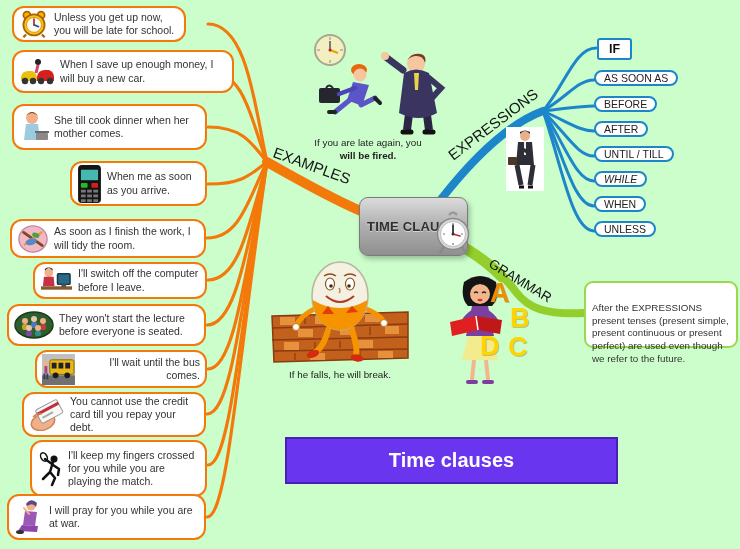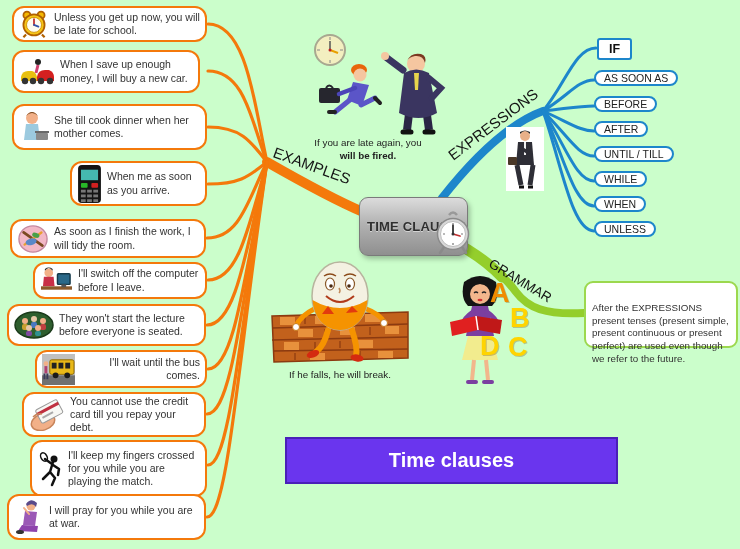--- a/index.html
+++ b/index.html
@@ -198,40 +198,40 @@
     <span style="left:34px;top:59px;color:#FFD400;">D</span>
   </div>
 
   <div class="note">After the EXPRESSIONS present tenses (present simple, present continuous or present perfect) are used even though we refer to the future.</div>
 
   <div class="expr if" style="left:597px;top:38px;">IF</div>
   <div class="expr" style="left:594px;top:70px;">AS SOON AS</div>
   <div class="expr" style="left:594px;top:96px;">BEFORE</div>
   <div class="expr" style="left:594px;top:121px;">AFTER</div>
   <div class="expr" style="left:594px;top:146px;">UNTIL / TILL</div>
-  <div class="expr" style="left:594px;top:171px;">WHILE</div>
+  <div class="expr" style="left:594px;top:171px;font-style:italic;">WHILE</div>
   <div class="expr" style="left:594px;top:196px;">WHEN</div>
   <div class="expr" style="left:594px;top:221px;">UNLESS</div>
 
-  <div class="card" style="left:12px;top:6px;width:195px;height:36px;">
+  <div class="card" style="left:12px;top:6px;width:174px;height:36px;">
     <span class="icon">
       <svg width="30" height="30" viewBox="0 0 34 34">
         <circle cx="9" cy="7" r="4" fill="#F5B800" stroke="#B06000" stroke-width="2"></circle>
         <circle cx="25" cy="7" r="4" fill="#F5B800" stroke="#B06000" stroke-width="2"></circle>
         <path d="M8,29 L5,32 M26,29 L29,32" stroke="#B06000" stroke-width="2.5"></path>
         <circle cx="17" cy="18" r="12" fill="#F5C518" stroke="#B06000" stroke-width="2"></circle>
         <circle cx="17" cy="18" r="8.5" fill="#FFFDF0" stroke="#D09000" stroke-width="1"></circle>
         <path d="M17,18 L17,11.5" stroke="#C03030" stroke-width="2" stroke-linecap="round"></path>
         <path d="M17,18 L22,20" stroke="#3355AA" stroke-width="2" stroke-linecap="round"></path>
       </svg>
     </span>
     <div class="txt">Unless you get up now, you will be late for school.</div>
   </div>
 
-  <div class="card" style="left:12px;top:50px;width:188px;height:43px;">
+  <div class="card" style="left:12px;top:50px;width:222px;height:43px;">
     <span class="icon">
       <svg width="36" height="30" viewBox="0 0 36 30">
         <circle cx="19" cy="5" r="3" fill="#222"></circle>
         <path d="M19,8 L17,16" stroke="#D04070" stroke-width="3"></path>
         <path d="M2,20 Q3,14 9,14 L13,14 Q17,15 18,20 L18,24 L2,24 Z" fill="#E8C010"></path>
         <circle cx="6" cy="24" r="3.2" fill="#333"></circle>
           <circle cx="14" cy="24" r="3.2" fill="#333"></circle>
         <path d="M18,20 Q19,13 26,13 L30,13 Q35,15 35,20 L35,24 L18,24 Z" fill="#D42020"></path>
         <circle cx="22" cy="24" r="3.2" fill="#333"></circle>
           <circle cx="31" cy="24" r="3.2" fill="#333"></circle>

